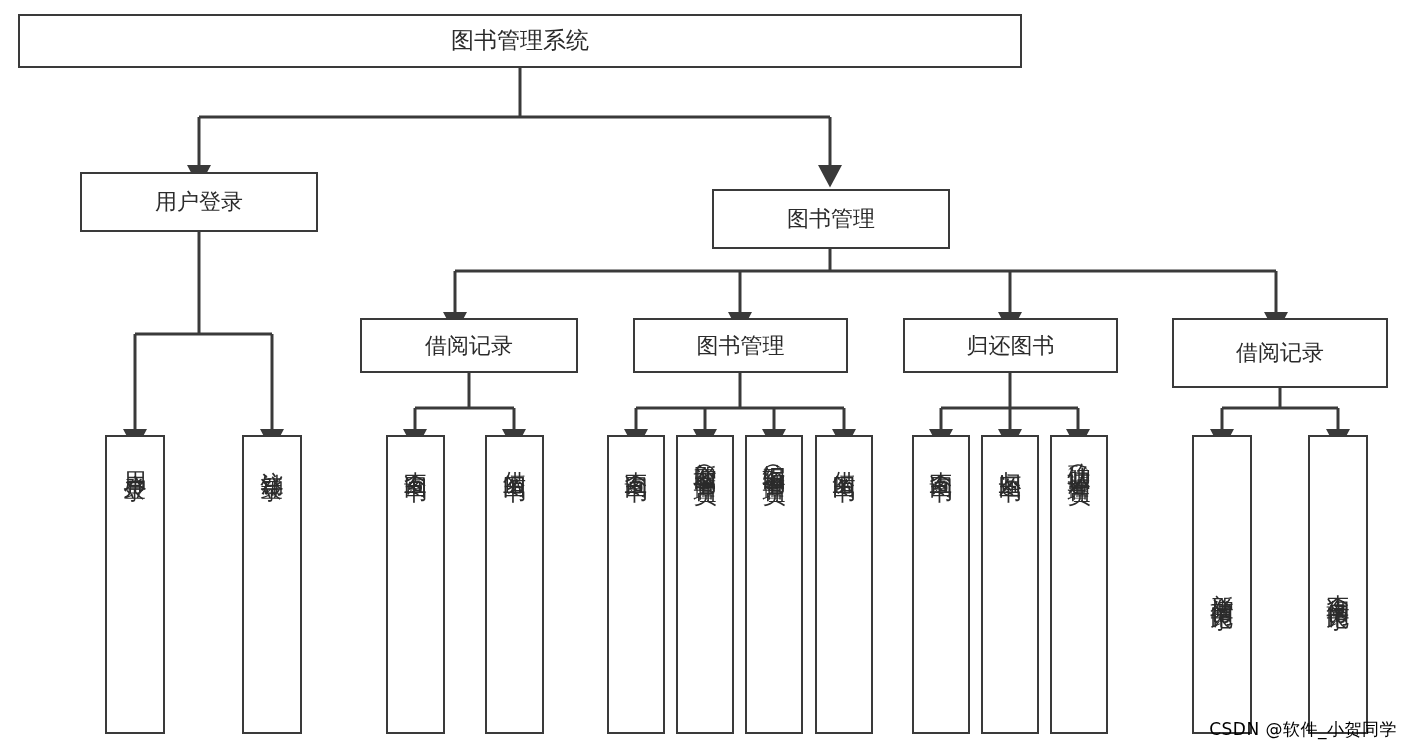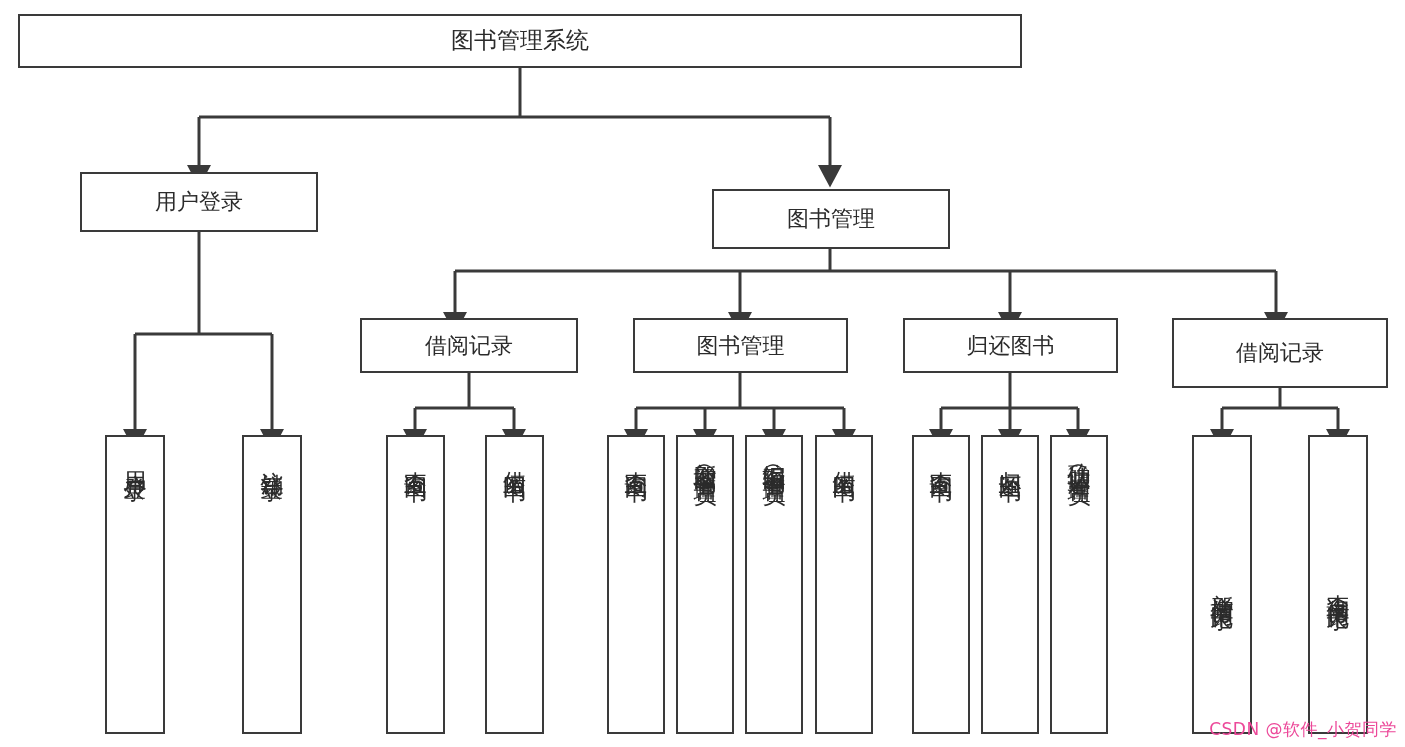--- a/index.html
+++ b/index.html
@@ -62,21 +62,21 @@
   }
   .node.leaf.mid-text {
     align-items: center;
     padding-top: 0;
   }
   .watermark {
     position: absolute;
     right: 8px;
     bottom: 6px;
     font-size: 17px;
-    color: #ec4899;
+    color: #000000;
     letter-spacing: 0.5px;
     white-space: nowrap;
     user-select: none;
   }
 </style>
 </head>
 <body>
 
 <div id="diagram-canvas">
 

